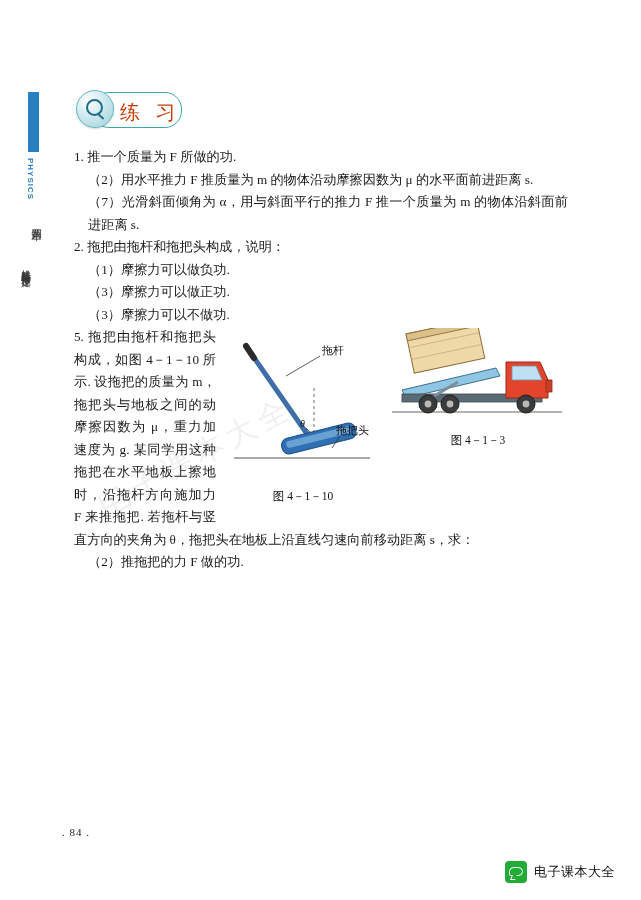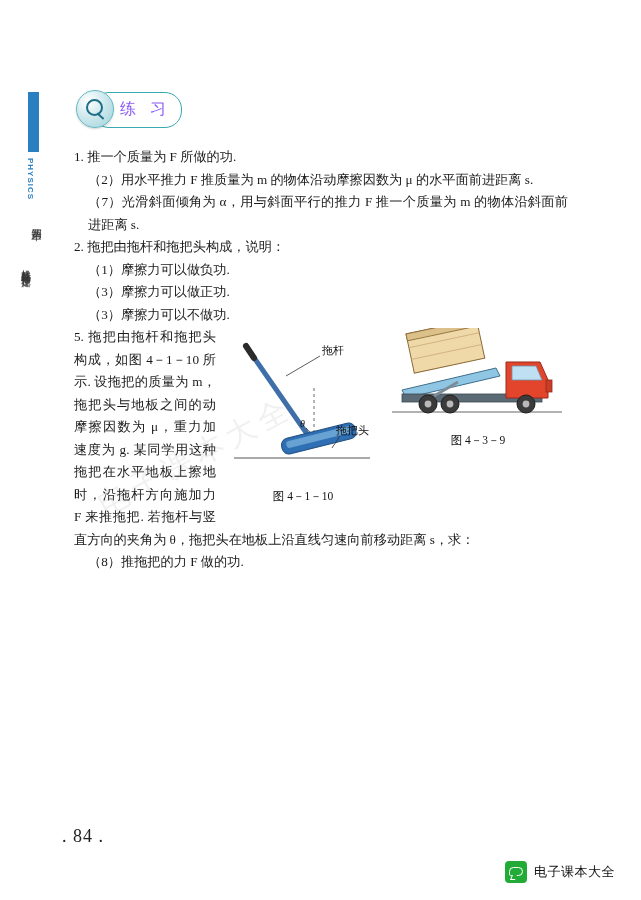--- a/index.html
+++ b/index.html
@@ -44,22 +44,22 @@
     position:absolute;left:74px;top:90px;width:108px;height:40px;
   }
   .exercise-bubble{
     position:absolute;left:18px;top:2px;width:88px;height:34px;
     border:1.4px solid #3aa8b0;
     border-radius:17px;
     background:#ffffff;
   }
   .exercise-label{
     position:absolute;left:46px;top:9px;
-    font-size:16px;letter-spacing:5px;color:#8b5cf6;
-    font-family:Liberation Serif, serif;
+    font-size:20px;letter-spacing:5px;color:#c2410c;
+    font-family:Liberation Sans, sans-serif;
   }
   .magnifier{
     position:absolute;left:2px;top:0px;width:36px;height:36px;
     border-radius:50%;
     background:radial-gradient(circle at 32% 28%, #ffffff 0%, #cfe9ee 45%, #9ed2da 100%);
     border:1.6px solid #63b9c2;
     box-shadow:0 1px 2px rgba(0,0,0,.18);
   }
   .magnifier .lens{
     position:absolute;left:9px;top:8px;width:13px;height:13px;
@@ -108,21 +108,21 @@
     transform:rotate(-28deg);
     letter-spacing:6px;
     white-space:nowrap;
     font-family:"Liberation Serif", serif;
     pointer-events:none;
   }
 
   
   .pagenum{
     position:absolute;left:62px;top:826px;
-    font-size:18px;color:#222;
+    font-size:11px;color:#222;
     letter-spacing:1px;
   }
 
   
   .badge{
     position:absolute;right:18px;bottom:14px;
     display:flex;align-items:center;gap:7px;
     background:#ffffff;padding:3px 8px 3px 4px;border-radius:3px;
   }
   .badge-icon{
@@ -202,21 +202,21 @@
         <circle cx="40" cy="76" r="9" fill="#3b3b3b" stroke="#1e1e1e" stroke-width="1"></circle>
         <circle cx="40" cy="76" r="3.4" fill="#b9b9b9"></circle>
         <circle cx="62" cy="76" r="9" fill="#3b3b3b" stroke="#1e1e1e" stroke-width="1"></circle>
         <circle cx="62" cy="76" r="3.4" fill="#b9b9b9"></circle>
         <circle cx="138" cy="76" r="9" fill="#3b3b3b" stroke="#1e1e1e" stroke-width="1"></circle>
         <circle cx="138" cy="76" r="3.4" fill="#b9b9b9"></circle>
 
         <line x1="46" y1="68" x2="70" y2="54" stroke="#7d8d98" stroke-width="3"></line>
       </svg>
     </div>
-    <div class="figcap">图 4－3－9</div>
+    <div class="figcap">图 4－1－3</div>
   </div>
 
 
 
   <div class="figfloat2">
     <div class="mop-wrap">
       <svg class="mop-svg" width="148" height="150" viewBox="0 0 148 150">
 
         <line x1="6" y1="126" x2="142" y2="126" stroke="#555" stroke-width="1"></line>
 
@@ -239,21 +239,21 @@
         <text x="108" y="102" font-family="Liberation Serif, serif" font-size="11" fill="#111">拖把头</text>
       </svg>
     </div>
     <div class="figcap">图 4－1－10</div>
   </div>
 
   <p class="p">
     <span>5.</span>
     <span>拖把由拖杆和拖把头构成，如图 4－1－10 所示. 设拖把的质量为 m，拖把头与地板之间的动摩擦因数为 μ，重力加速度为 g. 某同学用这种拖把在水平地板上擦地时，沿拖杆方向施加力 F 来推拖把. 若拖杆与竖直方向的夹角为 θ，拖把头在地板上沿直线匀速向前移动距离 s，求：</span>
   </p>
-  <p class="p sub">（8）推拖把的力 F 做的功.</p>
+  <p class="p sub">（2）推拖把的力 F 做的功.</p>
 
 </div>
 
 <div class="pagenum">. 84 .</div>
 
 <div class="badge">
   <div class="badge-icon"></div>
   <div class="badge-text">电子课本大全</div>
 </div>
 

